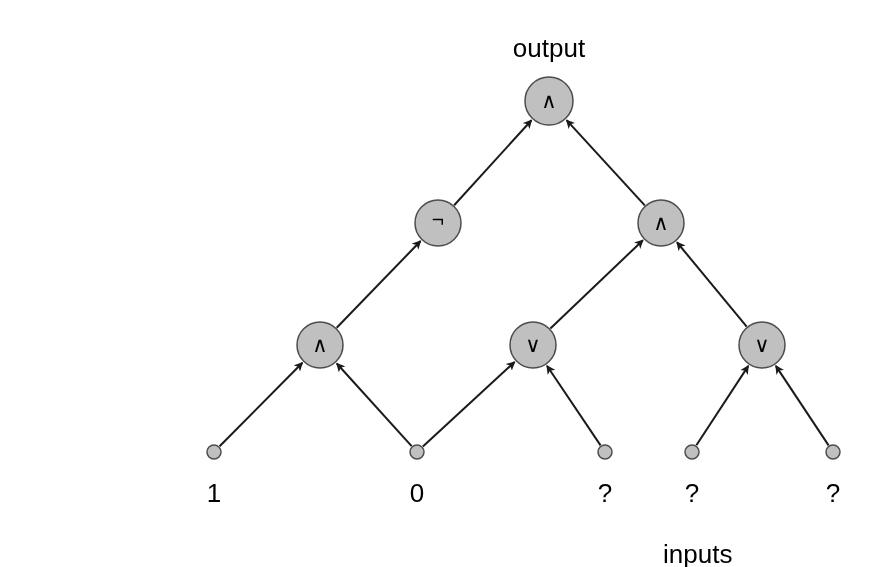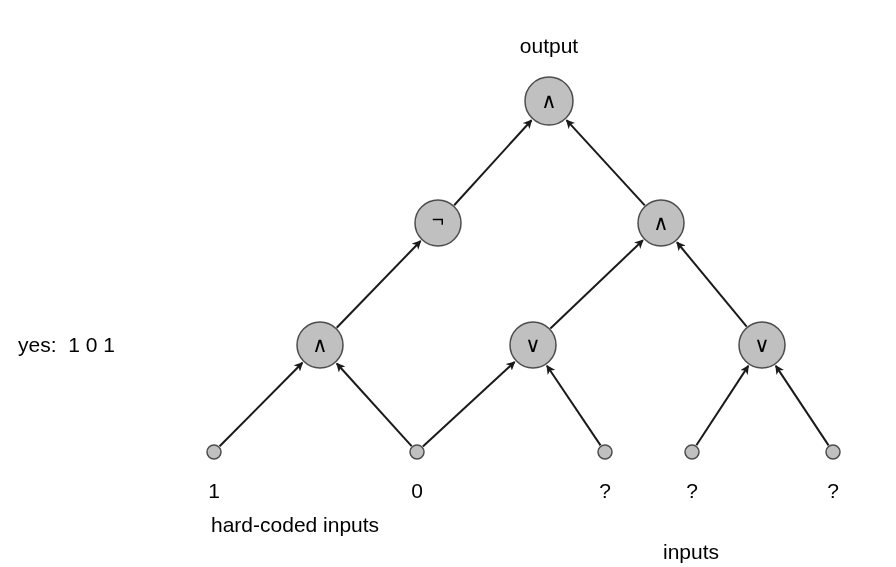--- a/index.html
+++ b/index.html
@@ -25,21 +25,21 @@
     position: absolute;
     left: 0;
     top: 0;
     width: 896px;
     height: 567px;
     display: block;
   }
   .fig-label {
     position: absolute;
     font-family: "Liberation Sans", sans-serif;
-    font-size: 21px;
+    font-size: 26px;
     line-height: 1;
     color: #000000;
     white-space: pre;
   }
   .fig-label.centered {
     transform: translateX(-50%);
   }
   .gate-glyph {
     font-family: "Liberation Sans", sans-serif;
     font-size: 21px;
@@ -98,23 +98,21 @@
         <circle cx="214" cy="452" r="7" fill="#c0c0c0" stroke="#4d4d4d" stroke-width="1.5"></circle>
         <circle cx="417" cy="452" r="7" fill="#c0c0c0" stroke="#4d4d4d" stroke-width="1.5"></circle>
         <circle cx="605" cy="452" r="7" fill="#c0c0c0" stroke="#4d4d4d" stroke-width="1.5"></circle>
         <circle cx="692" cy="452" r="7" fill="#c0c0c0" stroke="#4d4d4d" stroke-width="1.5"></circle>
         <circle cx="833" cy="452" r="7" fill="#c0c0c0" stroke="#4d4d4d" stroke-width="1.5"></circle>
       </g>
   </svg>
 
   <div class="fig-label centered" id="label-output" style="left: 549px; top: 35px;">output</div>
 
-  <div class="fig-label" id="label-example" style="left: 18px; top: 334px;">yes:  1 0 1</div>
 
-  <div class="fig-label" id="label-hardcoded" style="left: 211px; top: 514px;">hard-coded inputs</div>
 
   <div class="fig-label" id="label-inputs" style="left: 663px; top: 514px; margin-top: 27px;">inputs</div>
 
   <div id="leaf-value-layer">
       <div class="fig-label centered" style="left: 214px; top: 480px;">1</div>
       <div class="fig-label centered" style="left: 417px; top: 480px;">0</div>
       <div class="fig-label centered" style="left: 605px; top: 480px;">?</div>
       <div class="fig-label centered" style="left: 692px; top: 480px;">?</div>
       <div class="fig-label centered" style="left: 833px; top: 480px;">?</div>
     </div>

